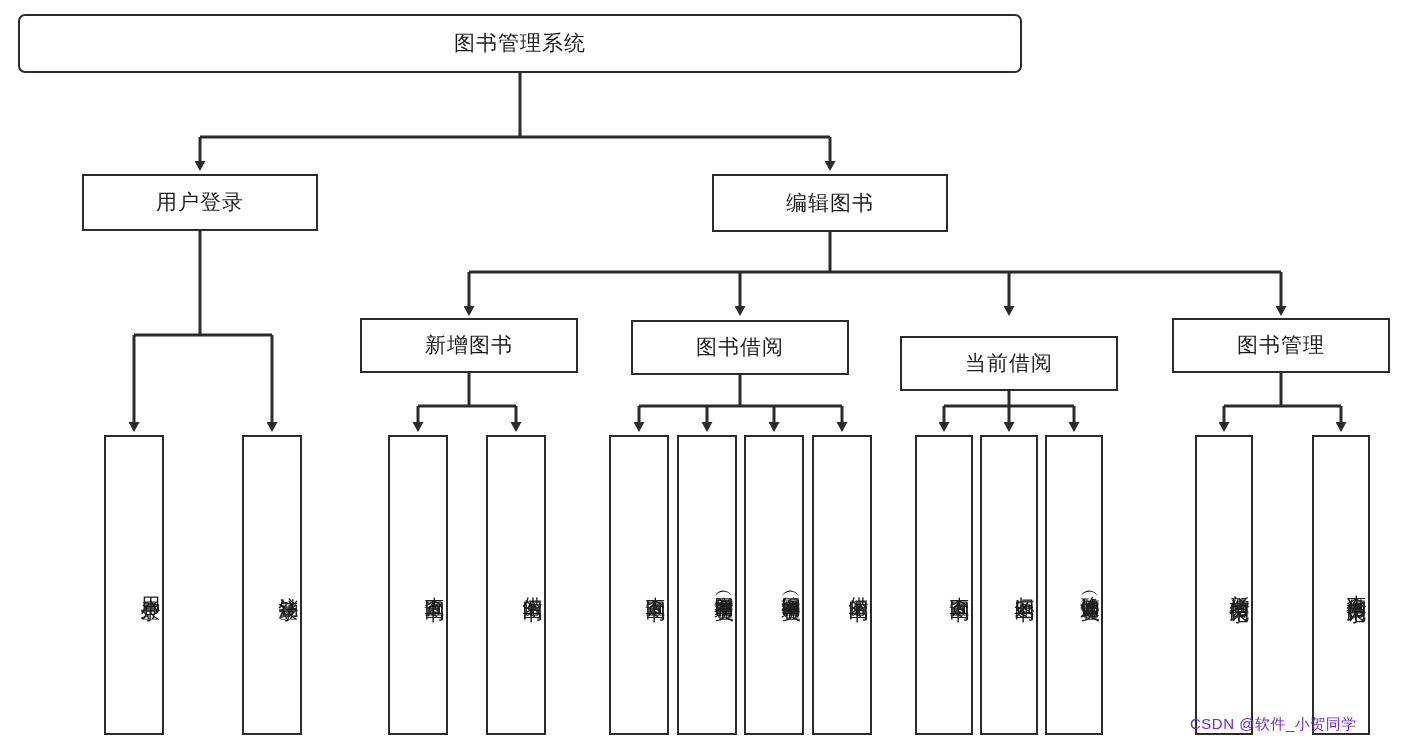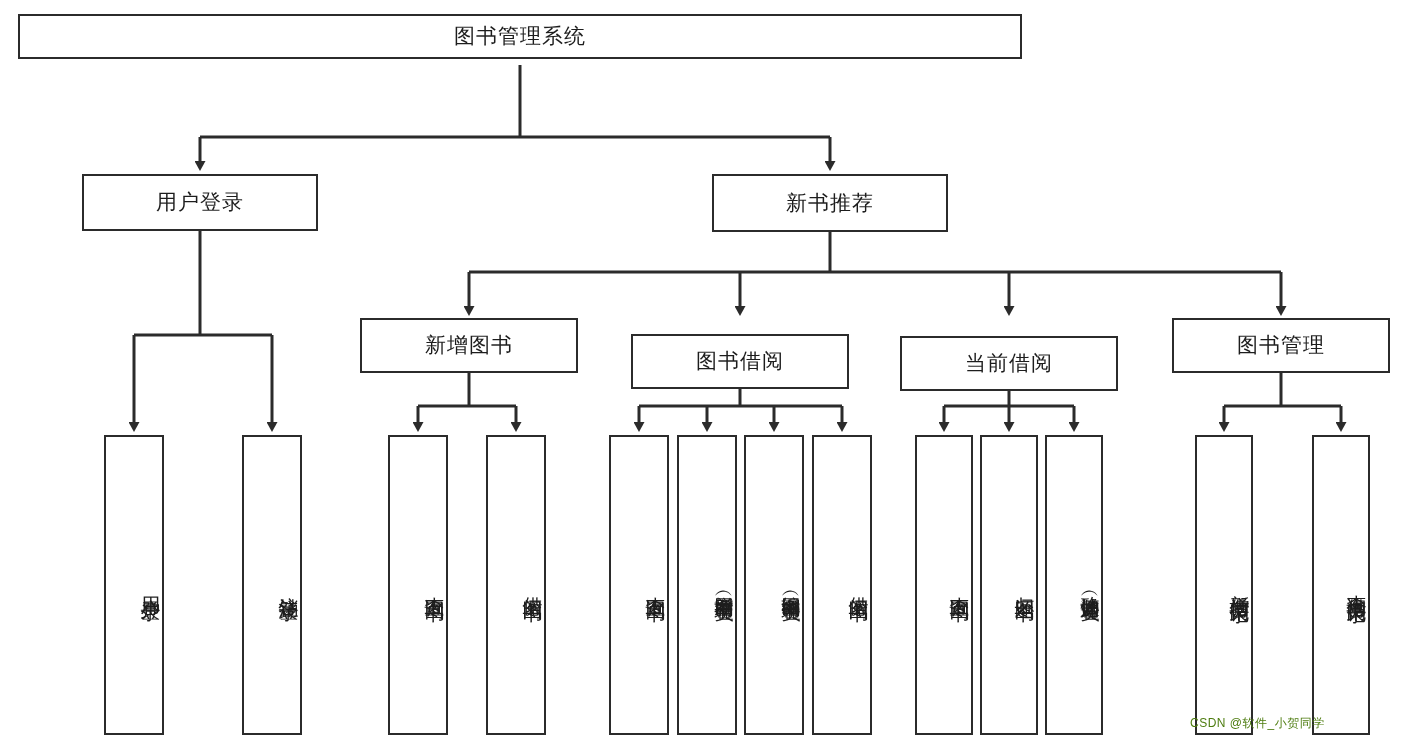--- a/index.html
+++ b/index.html
@@ -48,22 +48,22 @@
     padding: 8px 0;
     align-items: flex-start;
     justify-content: center;
   }
   .node.vert.tall-text {
     font-size: 19px;
     letter-spacing: 1px;
   }
   .watermark {
     position: absolute;
-    color: #4d7c0f;
-    font-size: 12px;
+    color: #6d28d9;
+    font-size: 15px;
     letter-spacing: 0.5px;
     white-space: nowrap;
   }
 </style>
 </head>
 <body>
 
 <div id="canvas">
 
   <svg id="wires" viewBox="0 0 1405 747" xmlns="http://www.w3.org/2000/svg">
@@ -109,29 +109,29 @@
       <path d="M1009,406 L1009,423" marker-end="url(#arrow)"></path>
       <path d="M1074,406 L1074,423" marker-end="url(#arrow)"></path>
 
       <path d="M1281,373 L1281,406"></path>
       <path d="M1224,406 L1341,406"></path>
       <path d="M1224,406 L1224,423" marker-end="url(#arrow)"></path>
       <path d="M1341,406 L1341,423" marker-end="url(#arrow)"></path>
     </g>
   </svg>
 
-  <div class="node horiz" style="left:18px; top:14px; width:1004px; height:45px;">图书管理系统</div>
+  <div class="node horiz" style="left:18px; top:14px; width:1004px; height:59px;border-radius:7px;">图书管理系统</div>
 
   <div class="node horiz" style="left:82px; top:174px; width:236px; height:57px;">用户登录</div>
 
-  <div class="node horiz" style="left:712px; top:174px; width:236px; height:58px;">新书推荐</div>
+  <div class="node horiz" style="left:712px; top:174px; width:236px; height:58px;">编辑图书</div>
 
   <div class="node horiz" style="left:360px; top:318px; width:218px; height:55px;">新增图书</div>
 
-  <div class="node horiz" style="left:631px; top:334px; width:218px; height:55px;">图书借阅</div>
+  <div class="node horiz" style="left:631px; top:320px; width:218px; height:55px;">图书借阅</div>
 
   <div class="node horiz" style="left:900px; top:336px; width:218px; height:55px;">当前借阅</div>
 
   <div class="node horiz" style="left:1172px; top:318px; width:218px; height:55px;">图书管理</div>
 
   <div class="node vert" style="left:104px; top:435px; width:60px; height:300px;">用户登录</div>
 
   <div class="node vert" style="left:242px; top:435px; width:60px; height:300px;">注销登录</div>
 
   <div class="node vert" style="left:388px; top:435px; width:60px; height:300px;">查询图书</div>

